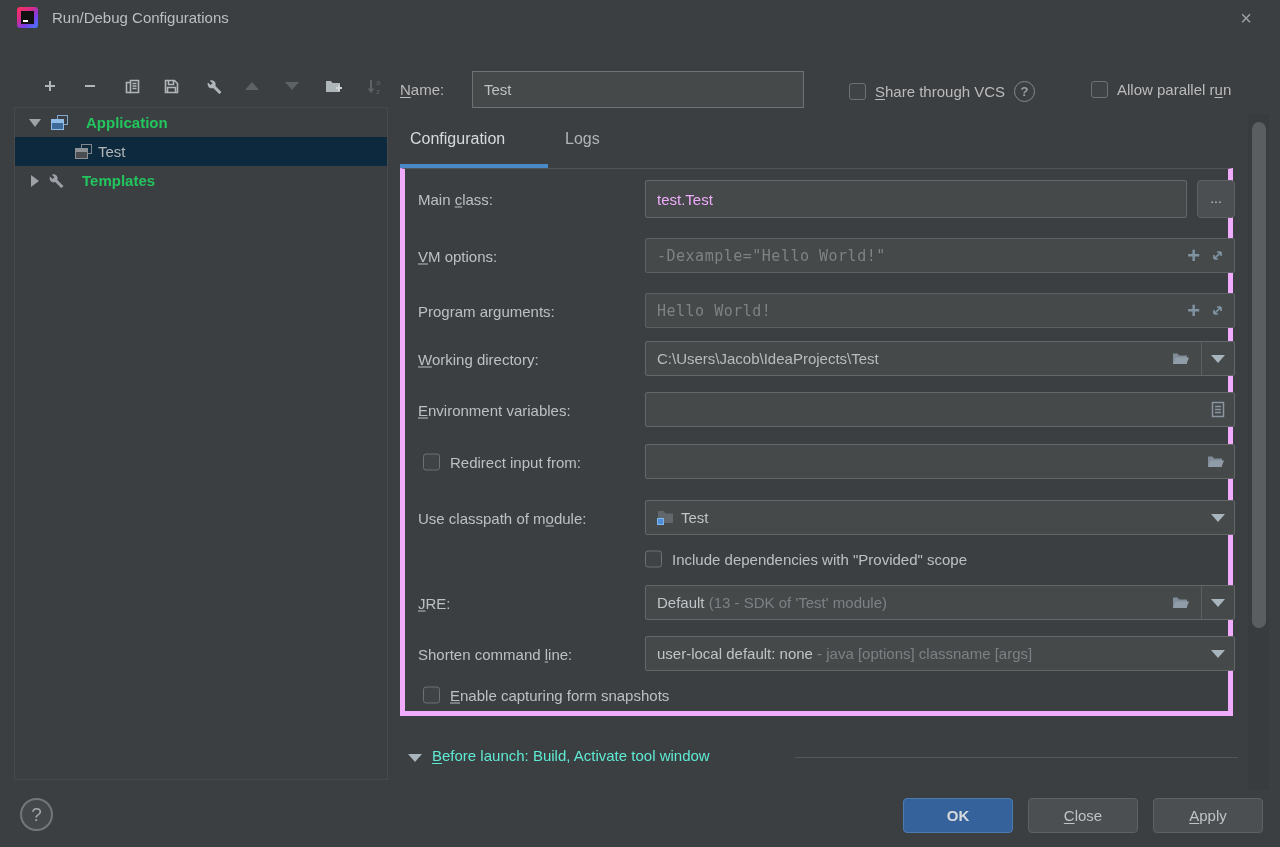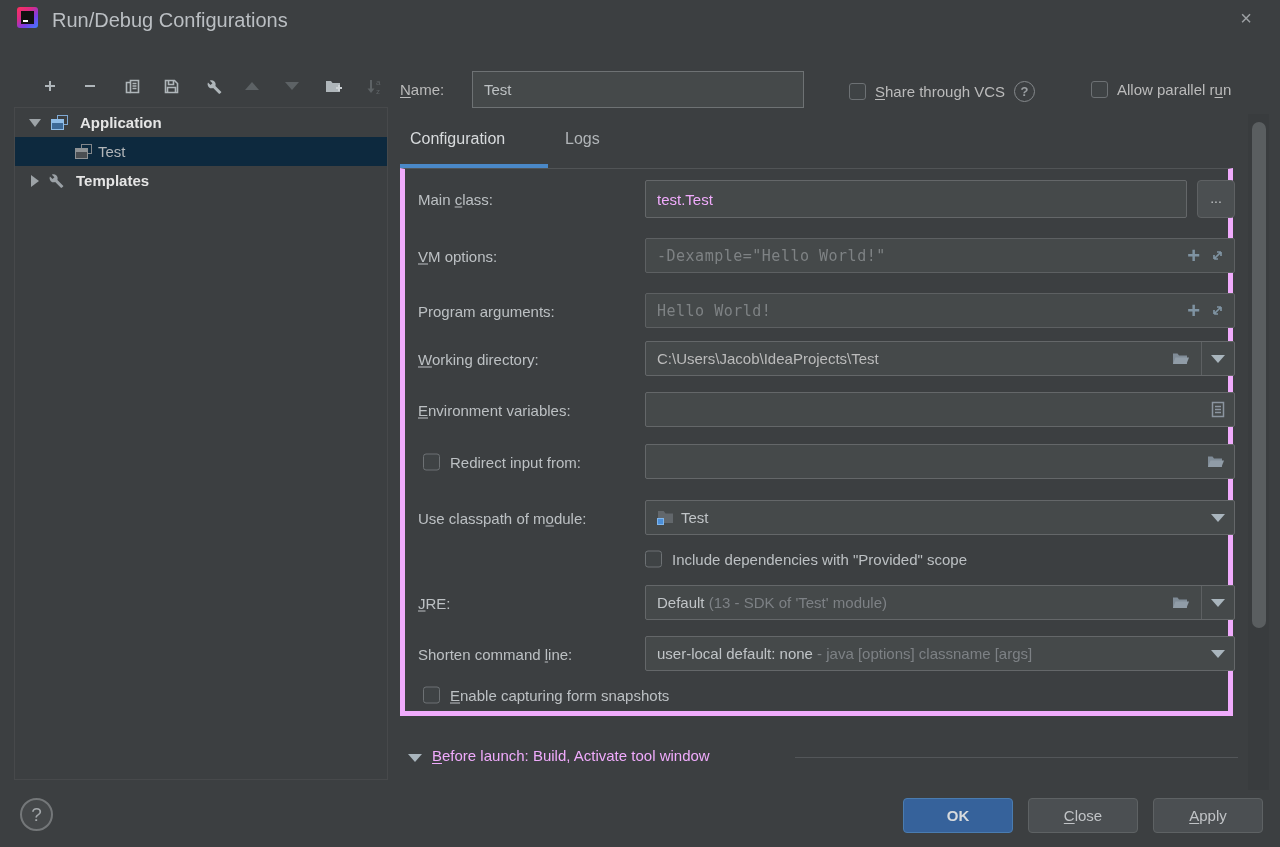--- a/index.html
+++ b/index.html
@@ -13,21 +13,21 @@
   .mn { text-decoration:underline; text-underline-offset:2px; }
 
   
   #titlebar { position:absolute; left:0; top:0; width:100%; height:36px; }
   #app-logo {
     position:absolute; left:17px; top:7px; width:21px; height:21px; border-radius:3px;
     background:linear-gradient(140deg,#fe315d 0%,#d92b87 35%,#7a3ee8 65%,#3c7eff 100%);
   }
   #app-logo .inner { position:absolute; left:4px; top:4px; width:13px; height:13px; background:#111; }
   #app-logo .tick { position:absolute; left:6px; bottom:6px; width:5px; height:2px; background:#fff; }
-  #window-title { position:absolute; left:52px; top:9px; font-size:20px; color:#bbbfc3; }
+  #window-title { position:absolute; left:52px; top:9px; font-size:15px; color:#bbbfc3; }
   #close-btn {
     position:absolute; right:22px; top:6px; width:24px; height:24px;
     color:#9da1a4; font-size:20px; line-height:24px; text-align:center; cursor:pointer;
   }
 
   
   #tree-toolbar { position:absolute; left:14px; top:70px; width:374px; height:32px; }
   .tb-btn { position:absolute; top:4px; width:24px; height:24px; display:flex; align-items:center; justify-content:center; }
   .tb-btn svg { display:block; }
   .tri-up { width:0; height:0; border-left:7px solid transparent; border-right:7px solid transparent; border-bottom:8px solid #5d6265; }
@@ -35,21 +35,21 @@
 
   
   #tree-panel {
     position:absolute; left:14px; top:107px; width:374px; height:673px;
     border:1px solid #47494b; background:#3c3f41;
   }
   .tree-row { position:relative; height:29px; display:flex; align-items:center; }
   .tree-row.selected { background:#0d293e; }
   .tree-arrow-exp { width:0; height:0; border-left:6px solid transparent; border-right:6px solid transparent; border-top:8px solid #9da3a7; margin-left:14px; }
   .tree-arrow-col { width:0; height:0; border-top:6px solid transparent; border-bottom:6px solid transparent; border-left:8px solid #9da3a7; margin-left:16px; }
-  .tree-label-bold { font-weight:bold; color:#e5e5e5; margin-left:12px; }
+  .tree-label-bold { font-weight:bold; color:#22c55e; margin-left:18px; }
   .tree-label { color:#b2b6b9; margin-left:6px; }
   .app-icon { position:relative; width:17px; height:15px; margin-left:10px; flex:none; }
   .app-icon .back { position:absolute; right:0; top:0; width:11px; height:10px; border:1px solid; }
   .app-icon .front { position:absolute; left:0; bottom:0; width:13px; height:11px; border:1px solid; }
   .app-icon .front .bar { position:absolute; left:0; top:0; width:100%; height:3px; }
   .app-icon.blue .back { border-color:#7fa9d4; }
   .app-icon.blue .front { border-color:#8fbde8; background:#3d6globals; background:#3d6a98; }
   .app-icon.blue .front .bar { background:#8fbde8; }
   .app-icon.gray .back { border-color:#82868a; }
   .app-icon.gray .front { border-color:#8d9194; background:#4a4e52; }
@@ -121,21 +121,21 @@
   .cb-inline { position:absolute; display:flex; }
 
   
   .module-icon { position:relative; width:17px; height:15px; margin-right:7px; flex:none; }
   .module-icon .folder { position:absolute; left:1px; top:1px; width:15px; height:12px; background:#62676b; clip-path:polygon(0 0, 38% 0, 50% 20%, 100% 20%, 100% 100%, 0 100%); }
   .module-icon .sq { position:absolute; left:0px; bottom:0px; width:7px; height:7px; background:#4c8fd8; border:1px solid #7fb5ea; }
 
   
   #before-launch { position:absolute; left:400px; top:745px; width:840px; height:28px; }
   #before-launch .tri { position:absolute; left:8px; top:9px; width:0; height:0; border-left:7px solid transparent; border-right:7px solid transparent; border-top:8px solid #a9b5bd; }
-  #before-launch .bl-label { position:absolute; left:32px; top:2px; color:#f0abfc; }
+  #before-launch .bl-label { position:absolute; left:32px; top:2px; color:#5eead4; }
   #before-launch .sep { position:absolute; left:395px; top:12px; width:443px; height:1px; background:#535659; }
 
   
   #help-circle-footer {
     position:absolute; left:20px; top:798px; width:33px; height:33px;
     border:2px solid #747779; border-radius:50%; background:#45484a;
     color:#a3a7aa; font-size:19px; display:flex; align-items:center; justify-content:center; cursor:pointer;
   }
   .btn {
     position:absolute; top:798px; width:110px; height:35px; border-radius:4px;

